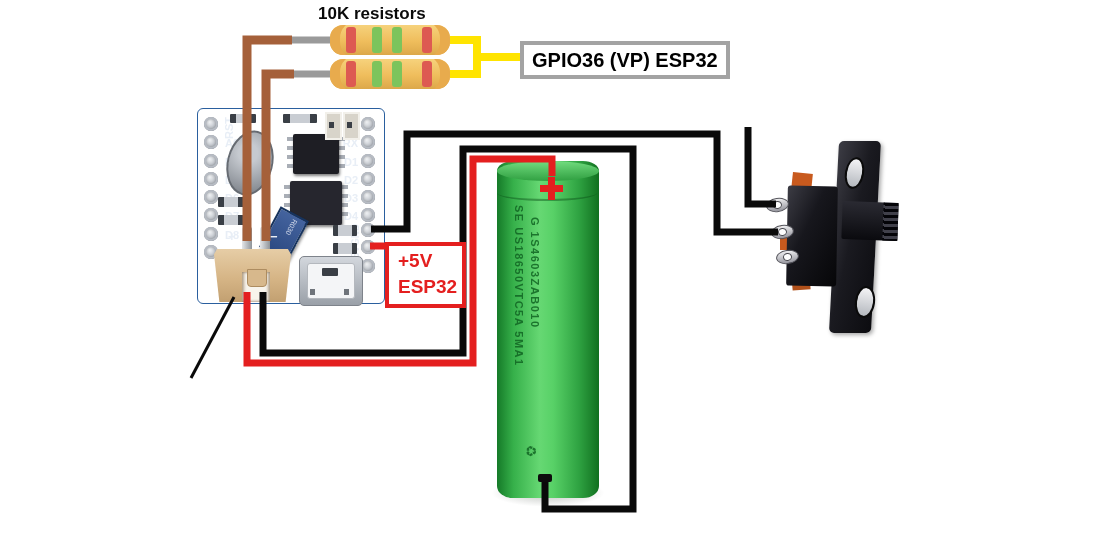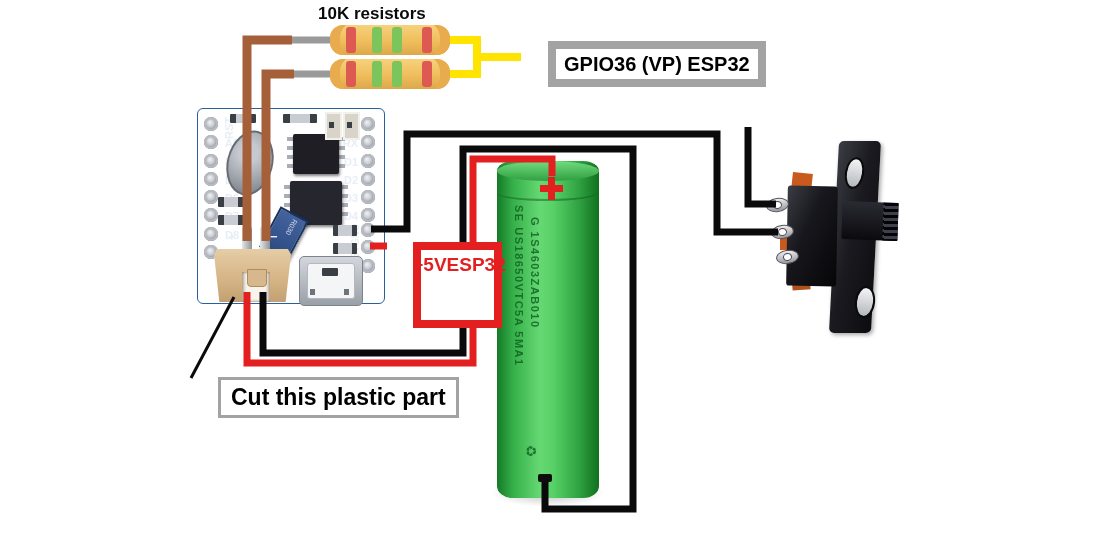--- a/index.html
+++ b/index.html
@@ -2,24 +2,24 @@
 <html><head>
 <meta charset="utf-8">
 <style>
   html,body{margin:0;padding:0;background:#fff;}
   #canvas{position:relative;width:1099px;height:534px;background:#ffffff;overflow:hidden;
           font-family:"Liberation Sans", sans-serif;}
   .abs{position:absolute;}
   
   .note{font-weight:bold;color:#0a0a0a;font-size:17px;white-space:nowrap;}
   .boxlabel{display:flex;align-items:center;justify-content:center;background:#fff;
-            border:8px solid #a3a3a3;font-weight:bold;color:#000;font-size:19px;
-            padding:1px 8px;white-space:nowrap;z-index:6;margin-left:28px;}
-  .boxlabel.red{border-color:#e41f1f;color:#e41f1f;flex-direction:row;align-items:flex-start;
-                line-height:26px;padding:2px 6px 16px 9px;}
+            border:4px solid #a3a3a3;font-weight:bold;color:#000;font-size:19px;
+            padding:1px 8px;white-space:nowrap;z-index:6;}
+  .boxlabel.red{border-color:#e41f1f;color:#e41f1f;flex-direction:column;align-items:flex-start;
+                line-height:26px;padding:2px 6px 4px 9px;}
   .boxlabel.cut{font-size:23px;border-width:3px;padding:2px 10px;}
   
   #board{left:197px;top:108px;width:186px;height:194px;border-radius:6px;z-index:1;
          background:linear-gradient(145deg,#1e5essa 0%, #1d4e86 0%,#173f6e 55%,#122f55 100%);
          border:1px solid #2a5f9e;}
   .pin{width:14px;height:14px;border-radius:50%;
        background:radial-gradient(circle at 40% 35%,#f2f4f6 0%,#c6cad0 45%,#878d96 100%);
        box-shadow:inset 0 0 0 2px #b7bcc4, inset 0 0 4px rgba(0,0,0,.55);}
   .pinlbl{color:#e8eef6;font-size:11px;font-weight:bold;line-height:12px;}
   .rot{transform:rotate(-90deg);transform-origin:center;}
@@ -222,15 +222,14 @@
   <div class="abs note" style="left:318px;top:4px;">10K resistors</div>
 
   <div class="abs boxlabel" style="left:520px;top:41px;height:28px;font-size:20px;">GPIO36 (VP) ESP32</div>
 
 
   <div class="abs boxlabel red" style="left:385px;top:242px;width:58px;height:52px;">
     <span>+5V</span>
     <span>ESP32</span>
   </div>
 
-  <div class="abs boxlabel cut" style="left:190px;top:377px;height:31px;">Cut this plastic part</div>
 
 </div>
 
 </body></html>

